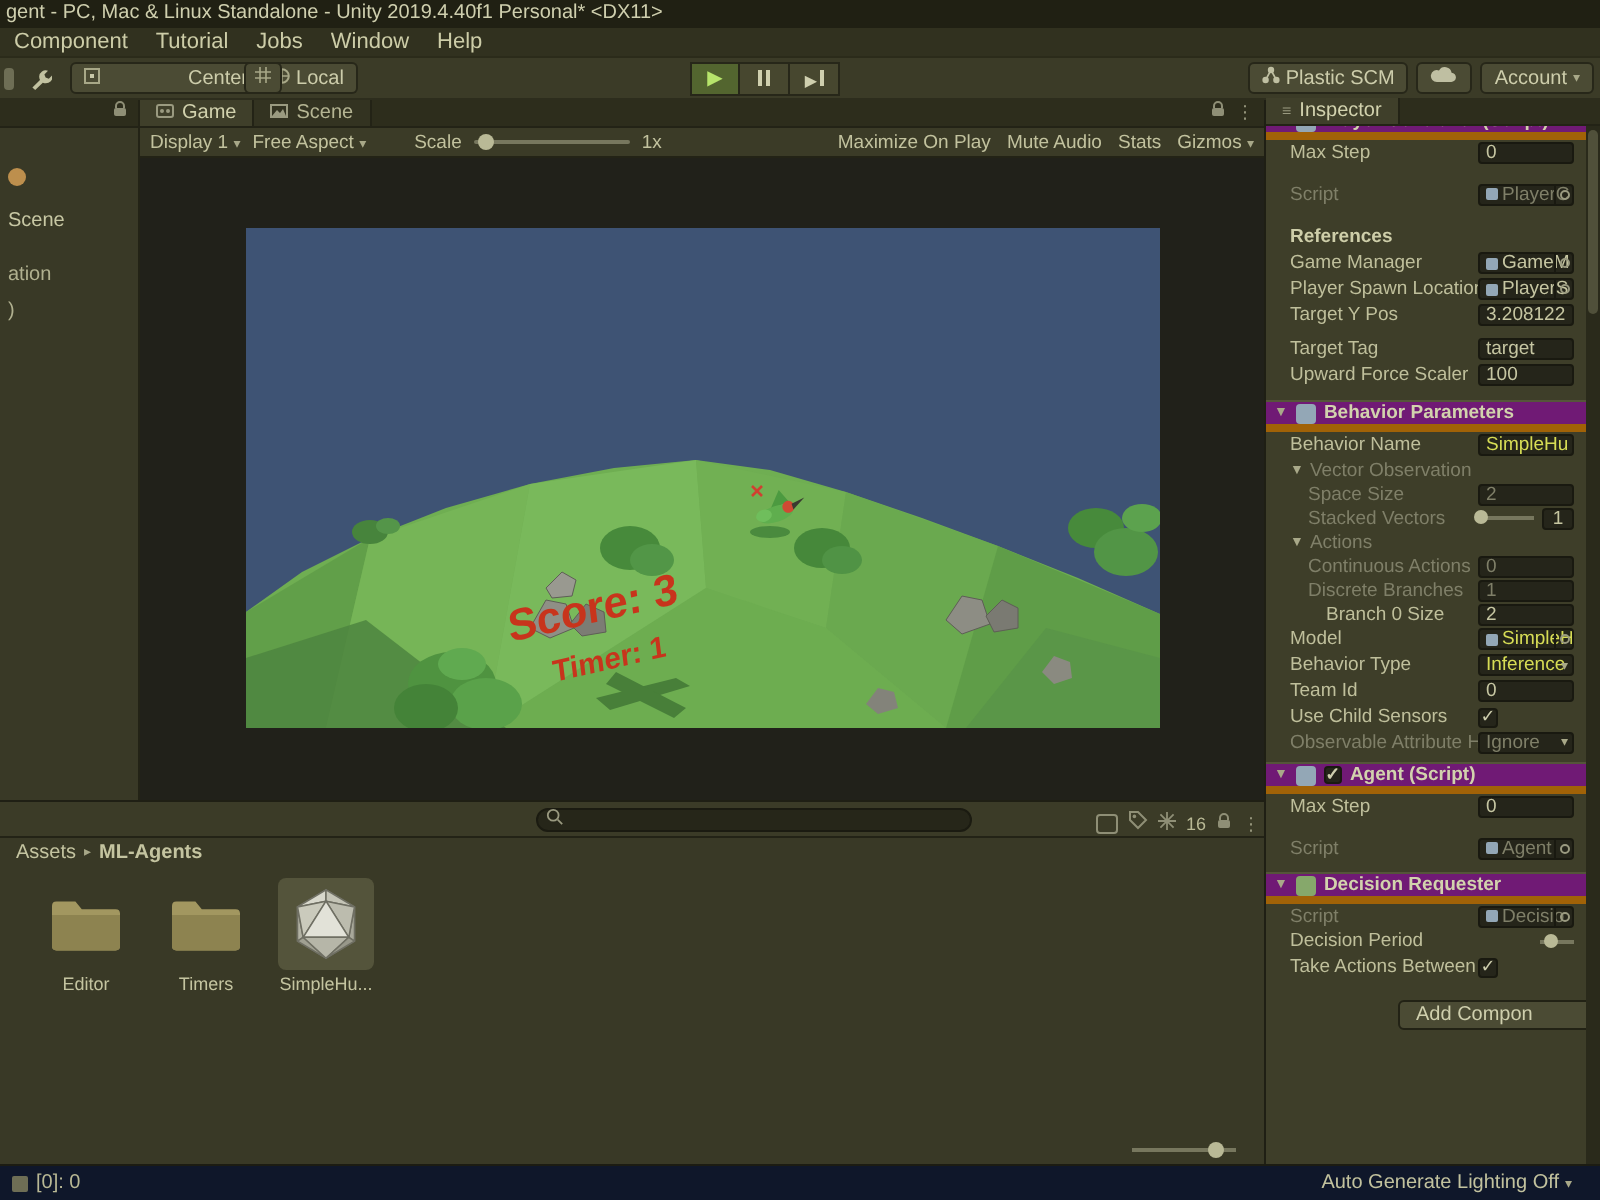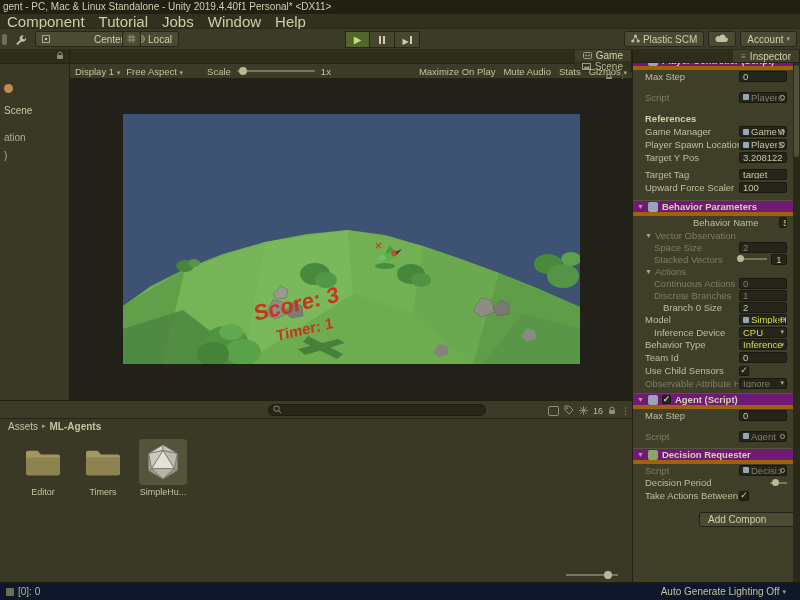--- a/index.html
+++ b/index.html
@@ -3,39 +3,39 @@
 <meta charset="utf-8">
 <style>
   * { margin:0; padding:0; box-sizing:border-box; }
   html,body { width:800px; height:600px; overflow:hidden; }
   body { position:relative; font-family:"Liberation Sans",sans-serif; background:#3c3c28; color:#c6c6a1; font-size:11px; }
   .abs { position:absolute; }
 
   
   #titlebar { left:0; top:0; width:800px; height:14px; background:#202013; color:#cfcfae; font-size:10px; line-height:14px; padding-left:3px; white-space:nowrap; }
   #menubar { left:0; top:14px; width:800px; height:15px; background:#31311f; border-bottom:1px solid #23231566; display:flex; align-items:center; }
-  #menubar .mitem { padding:0 7px; font-size:15px; color:#cdcda8; height:15px; line-height:15px; }
+  #menubar .mitem { padding:0 7px; font-size:11px; color:#cdcda8; height:15px; line-height:15px; }
   #toolbar { left:0; top:29px; width:800px; height:21px; background:#3b3b27; border-bottom:1px solid #22221588; }
   .tbbtn { display:inline-flex; align-items:center; gap:3px; height:16px; background:#4b4b34; border:1px solid #272719; border-radius:3px; font-size:10px; color:#cdcdab; padding:0 6px; }
   .pillL { border-radius:3px 0 0 3px;gap:44px; } .pillR { border-radius:0 3px 3px 0; border-left:none; }
   .caret { font-size:7px; color:#a8a888; }
   #transport { left:345px; top:31px; display:flex; }
   .tbtn { width:25px; height:17px; background:#47472f; border:1px solid #272719; display:flex; align-items:center; justify-content:center; }
   .tbtn + .tbtn { border-left:none; }
   .tbtn.playing { background:#53652f; }
   .playglyph { color:#b7e56b; font-size:10px; line-height:1; }
   .pbar { display:inline-block; width:2px; height:8px; background:#cfcfae; margin:0 1px; }
   .stepglyph { color:#cfcfae; font-size:8px; }
   .sbar { display:inline-block; width:2px; height:8px; background:#cfcfae; margin-left:1px; }
   #topright { right:3px; top:31px; display:flex; gap:4px; }
 
   
   #hierarchy { left:0; top:50px; width:70px; height:350px; background:#393926; border-right:1px solid #232316; }
   #hierarchy .tabstrip { height:14px; }
-  .tabstrip { background:#2d2d1c; border-bottom:1px solid #232316; display:flex; align-items:flex-end;flex-direction:column; }
+  .tabstrip { background:#2d2d1c; border-bottom:1px solid #232316; display:flex; align-items:flex-end; }
   .hrow { position:absolute; left:4px; font-size:10px; color:#b0b08f; white-space:nowrap; }
   .hdot { position:absolute; left:4px; top:34px; width:9px; height:9px; border-radius:50%; background:#bd8f4d; }
 
   
   #gamepanel { left:70px; top:50px; width:562px; height:350px; background:#3b3b27; }
   .tab { height:13px; padding:0 8px; font-size:10px; display:flex; align-items:center; gap:4px; color:#b5b593; background:#333321; border-right:1px solid #232316; }
   .tab.active { background:#3f3f2a; color:#d2d2ae; }
   .striperight { margin-left:auto; display:flex; align-items:center; gap:5px; padding:0 5px 1px 0; color:#9a9a80; }
   .kebab { font-size:9px; color:#9a9a80; }
   #gametoolbar { height:15px; background:#3b3b27; border-bottom:1px solid #232316; display:flex; align-items:center; font-size:9.5px; color:#c2c29e; padding:0 5px; gap:6px; white-space:nowrap; }
@@ -449,21 +449,21 @@
           <span>100</span>
         </div>
       </div>
       <div style="height: 6px;"></div>
       <div class="chead">
         <span class="tri">▼</span>
         <span class="scripticon script-blue"></span>
         <span>Behavior Parameters</span>
       </div>
       <div class="irow hl" style="padding-left: 12px;">
-        <span class="lbl" style="width: 94px; margin-left: 48px;">Behavior Name</span>
+        <span class="lbl" style="width: 94px;">Behavior Name</span>
         <div class="val">
           <span>SimpleHu</span>
         </div>
       </div>
       <div class="irow dim" style="height: 12px;">
         <span class="tri">▼</span>
         <span class="fold-lbl">Vector Observation</span>
       </div>
       <div class="irow dim" style="height: 12px; padding-left: 21px; align-items: flex-end;">
         <span class="lbl" style="width: 85px;">Space Size</span>
@@ -505,27 +505,20 @@
       <div class="irow hl" style="padding-left: 12px;">
         <span class="lbl" style="width: 94px;">Model</span>
         <div class="val">
           <span class="objicon " style="background: rgb(147, 167, 182);"></span>
           <span>SimpleH</span>
           <span class="objpick">
             <i></i>
           </span>
         </div>
       </div>
-      <div class="irow hl" style="height: 12px; padding-left: 21px;">
-        <span class="lbl" style="width: 85px;">Inference Device</span>
-        <div class="val">
-          <span>CPU</span>
-          <span class="ddcaret">▾</span>
-        </div>
-      </div>
       <div class="irow hl" style="padding-left: 12px;">
         <span class="lbl" style="width: 94px;">Behavior Type</span>
         <div class="val">
           <span>Inference</span>
           <span class="ddcaret">▾</span>
         </div>
       </div>
       <div class="irow" style="padding-left: 12px;">
         <span class="lbl" style="width: 94px;">Team Id</span>
         <div class="val">

